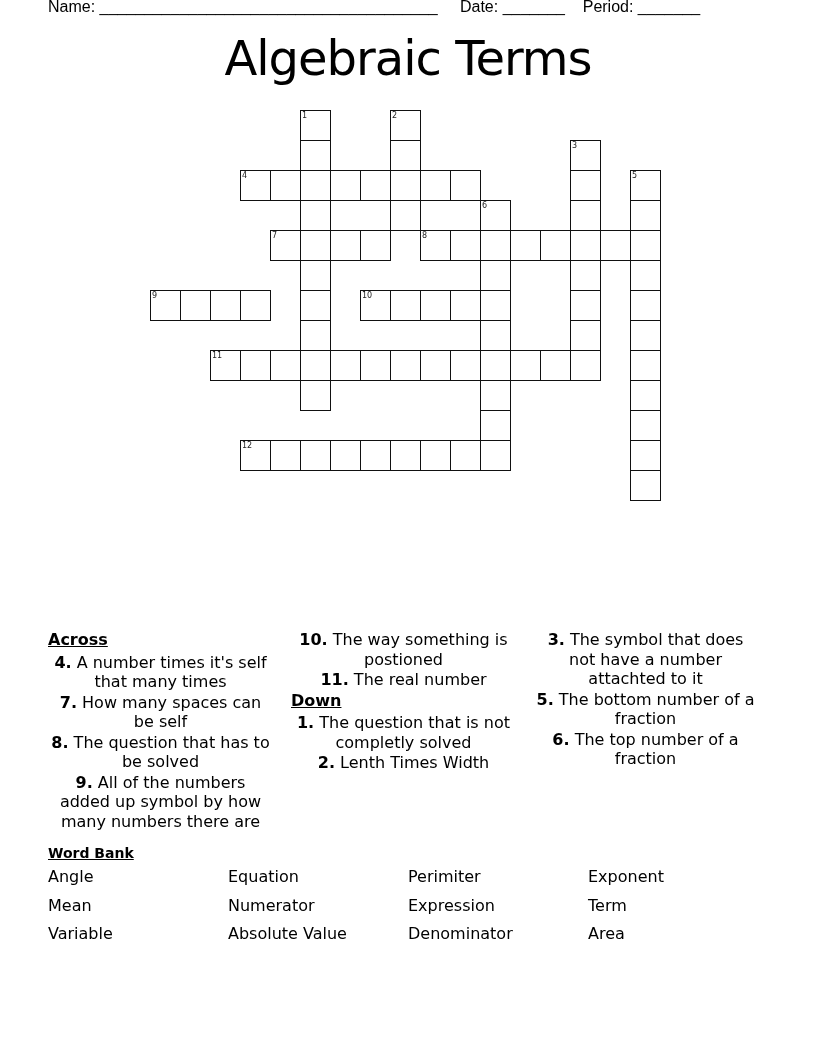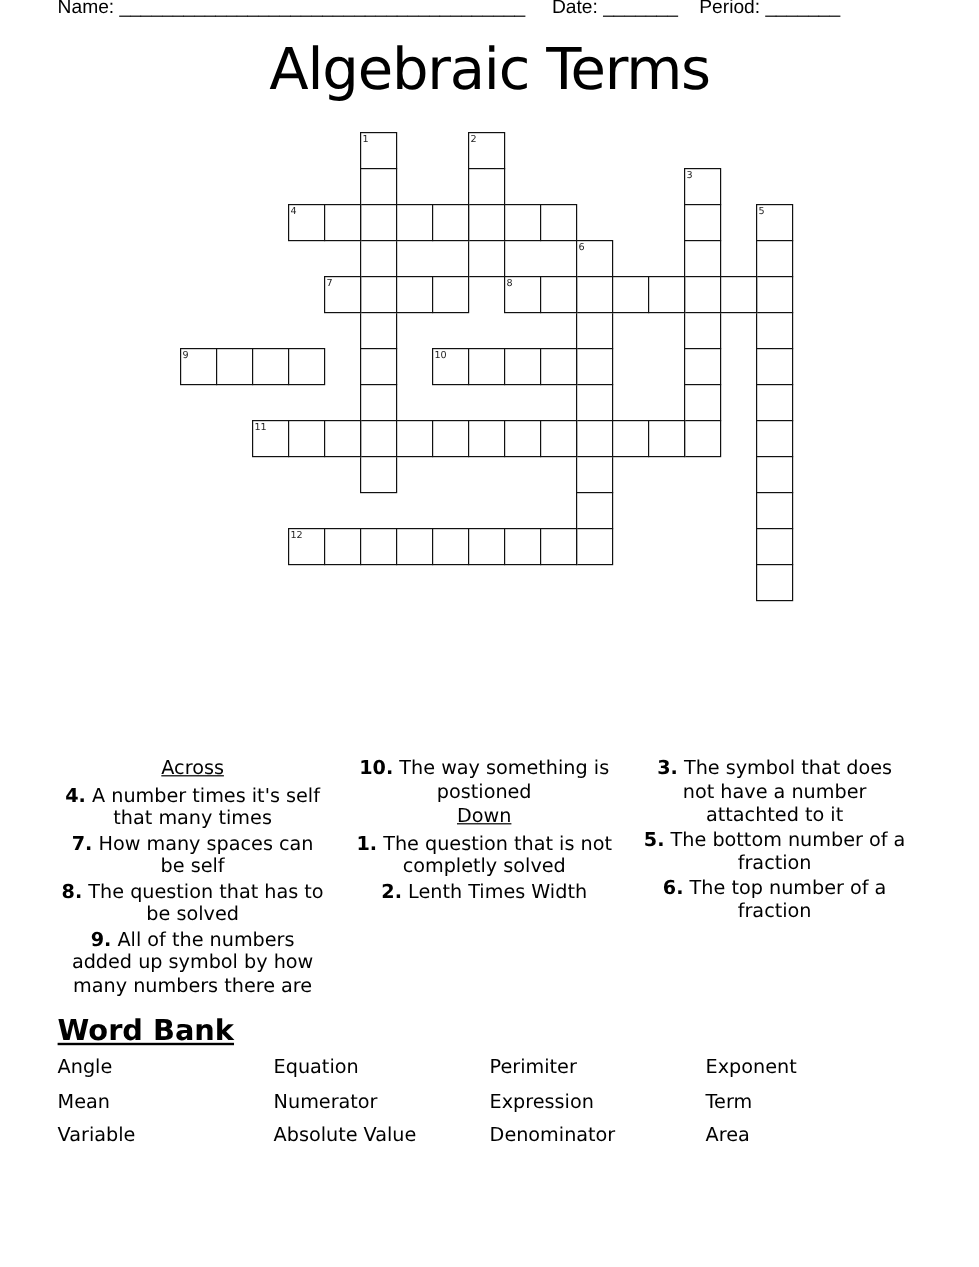--- a/index.html
+++ b/index.html
@@ -25,28 +25,28 @@
       font-family: "DejaVu Sans", sans-serif; font-size: 8px; line-height: 9px; color: #222;
     }
     .clues {
       position: absolute; top: 630px; left: 48px; width: 720px;
       font-family: "DejaVu Sans", sans-serif; font-size: 16px; line-height: 19.5px;
     }
     .col { position: absolute; top: 0; width: 225px; }
     .col1 { left: 0; }
     .col2 { left: 243px; }
     .col3 { left: 485px; }
-    .clue-heading { font-weight: normal; text-decoration: underline; margin-bottom: 3px; text-align: center; }
+    .clue-heading { font-weight: bold; text-decoration: underline; margin-bottom: 3px; }
     .clue { margin-bottom: 1px; text-align: center; }
     .clue b { font-weight: bold; }
     .wordbank {
       position: absolute; top: 845px; left: 48px; width: 720px;
       font-family: "DejaVu Sans", sans-serif;
     }
-    .wb-title { font-size: 24px; font-weight: bold; text-decoration: underline; }
+    .wb-title { font-size: 14px; font-weight: bold; text-decoration: underline; }
     .wb-grid { display: grid; grid-template-columns: 180px 180px 180px 180px; margin-top: 2px; }
     .wb-word { font-size: 16px; line-height: 28.5px; }
   </style>
 </head>
 <body>
 
 <div class="header-line"><span>Name:</span><span> ______________________________________</span>     <span>Date:</span><span> _______</span>    <span>Period:</span><span> _______</span></div>
 
 <div class="title">Algebraic Terms</div>
 
@@ -162,20 +162,21 @@
 <div class="clues">
   <div class="col col1">
     <div class="clue-heading">Across</div>
     <div class="clue"><b>4.</b><span> A number times it's self that many times</span></div>
     <div class="clue"><b>7.</b><span> How many spaces can be self</span></div>
     <div class="clue"><b>8.</b><span> The question that has to be solved</span></div>
     <div class="clue"><b>9.</b><span> All of the numbers added up symbol by how many numbers there are</span></div>
   </div>
   <div class="col col2">
     <div class="clue"><b>10.</b><span> The way something is postioned</span></div>
+    <div class="clue"><b>11.</b><span> The real number</span></div>
     <div class="clue-heading">Down</div>
     <div class="clue"><b>1.</b><span> The question that is not completly solved</span></div>
     <div class="clue"><b>2.</b><span> Lenth Times Width</span></div>
   </div>
   <div class="col col3">
     <div class="clue"><b>3.</b><span> The symbol that does not have a number attachted to it</span></div>
     <div class="clue"><b>5.</b><span> The bottom number of a fraction</span></div>
     <div class="clue"><b>6.</b><span> The top number of a fraction</span></div>
   </div>
 </div>

